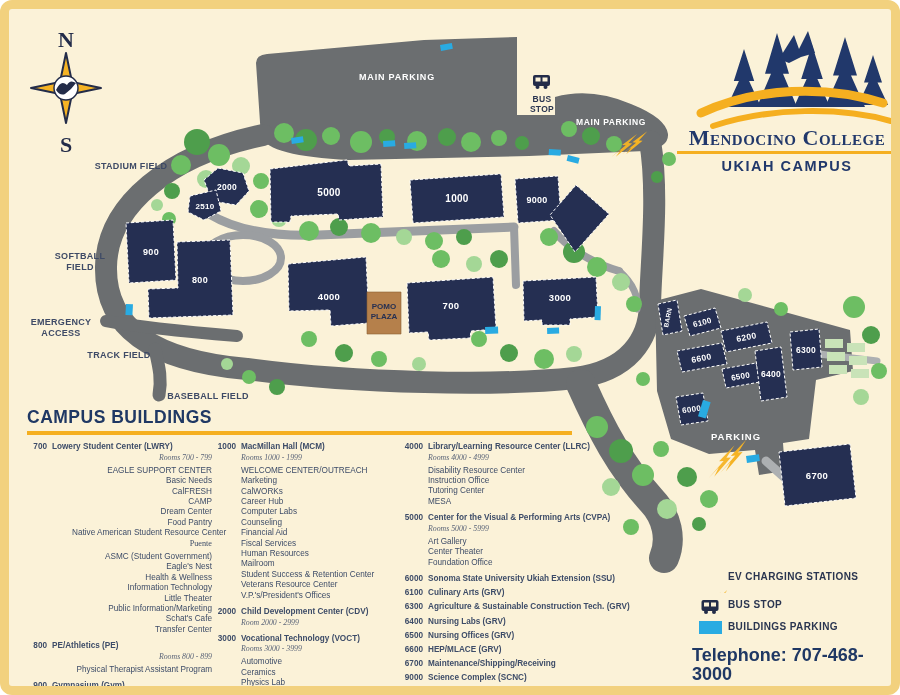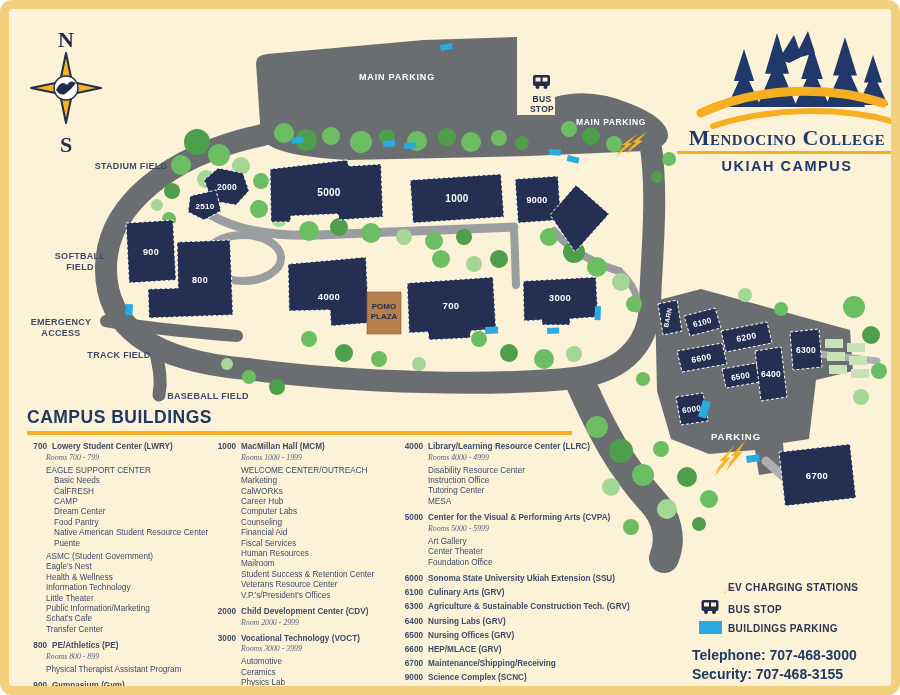--- a/index.html
+++ b/index.html
@@ -37,33 +37,33 @@
   .dir-col.c1{left:0;width:185px;}
   .dir-col.c2{left:185px;width:187px;}
   .dir-col.c3{left:372px;width:270px;}
   .entry{margin-bottom:6px;}
   .entry.slim{margin-bottom:3.6px;}
   .entry-head{display:flex;line-height:10.6px;}
   .num{font-weight:bold;min-width:24px;text-align:right;margin-right:5px;flex:none;}
   .c1 .num{min-width:20px;}
   .bname{font-weight:bold;}
   .sub{margin-left:29px;}
-  .c1 .sub{margin-left:19px;}
+  .c1 .sub{margin-left:37px;text-align:right;}
   .rooms{font-style:italic;color:#5A6478;font-size:7.8px;line-height:10px;font-family:"Liberation Serif",serif;}
   .sec-head{font-weight:normal;margin-top:3px;line-height:10.6px;}
   .item{line-height:10.4px;}
 
   
   .legend{position:absolute;left:683px;top:562px;width:205px;color:#2A3550;}
-  .leg-row{display:flex;align-items:flex-end;margin-bottom:6px;}
+  .leg-row{display:flex;align-items:flex-start;margin-bottom:6px;}
   .leg-icon{width:36px;flex:none;display:flex;justify-content:center;align-items:center;}
   .leg-label{font-size:10px;font-weight:bold;letter-spacing:.4px;}
   .acc-swatch{width:23px;height:13px;background:#29ABE2;}
   .phones{margin-top:12px;color:#1F3864;}
-  .phone-line{font-size:14px;font-weight:bold;line-height:19px;}
+  .phone-line{font-size:18px;font-weight:bold;line-height:19px;}
 </style>
 </head>
 <body>
 
 <div class="frame">
 
   <svg id="map-svg" width="900" height="695" viewBox="0 0 900 695">
 
     <g>
       <path class="road" d="M 252,128 L 247,54 Q 247,46 258,45 L 415,31 L 508,28 L 508,106 L 546,106 L 546,88 Q 582,78 622,95 Q 657,109 659,125 Q 660,139 636,142 L 520,147 L 340,151 Q 260,147 252,128 Z"></path>
@@ -331,21 +331,21 @@
               <span class="bname">Lowery Student Center (LWRY)</span>
             </div>
             <div class="rooms sub">Rooms 700 - 799</div>
             <div class="sec-head sub">EAGLE SUPPORT CENTER</div>
             <div class="item sub" style="padding-left: 8px;">Basic Needs</div>
             <div class="item sub" style="padding-left: 8px;">CalFRESH</div>
             <div class="item sub" style="padding-left: 8px;">CAMP</div>
             <div class="item sub" style="padding-left: 8px;">Dream Center</div>
             <div class="item sub" style="padding-left: 8px;">Food Pantry</div>
             <div class="item sub" style="padding-left: 8px;">Native American Student Resource Center</div>
-            <div class="item sub" style="padding-left: 8px;">Puente</div>
+            <div class="item sub" style="padding-left: 8px; font-family: Liberation Serif, serif;">Puente</div>
             <div style="height: 3px;"></div>
             <div class="item sub">ASMC (Student Government)</div>
             <div class="item sub">Eagle's Nest</div>
             <div class="item sub">Health &amp; Wellness</div>
             <div class="item sub">Information Technology</div>
             <div class="item sub">Little Theater</div>
             <div class="item sub">Public Information/Marketing</div>
             <div class="item sub">Schat's Cafe</div>
             <div class="item sub">Transfer Center</div>
           </div>

